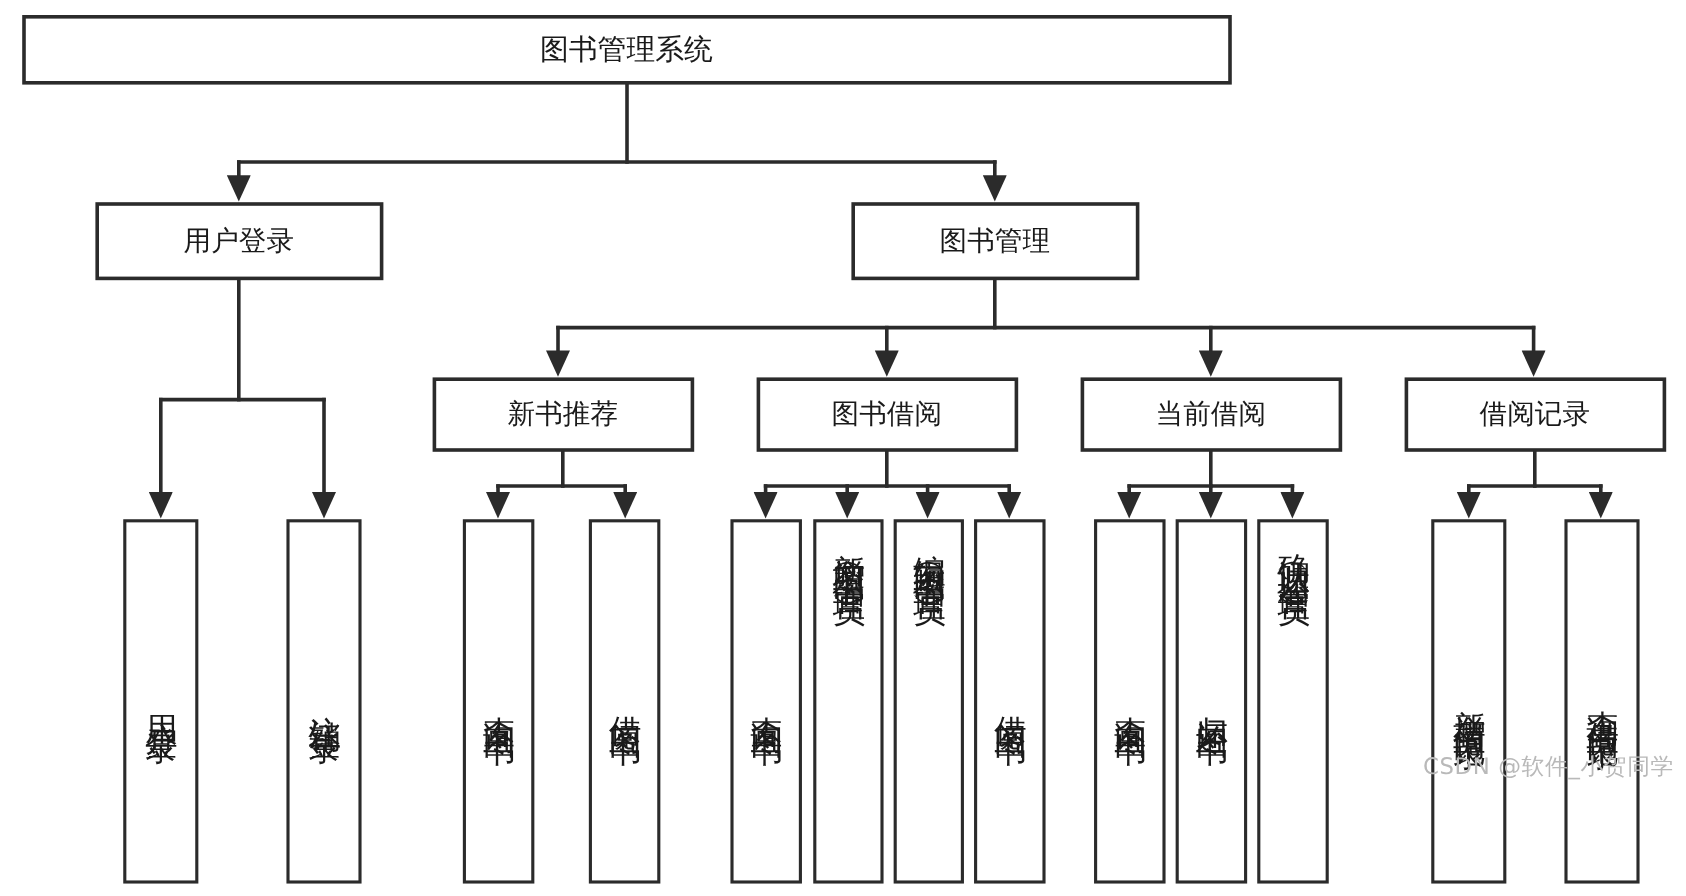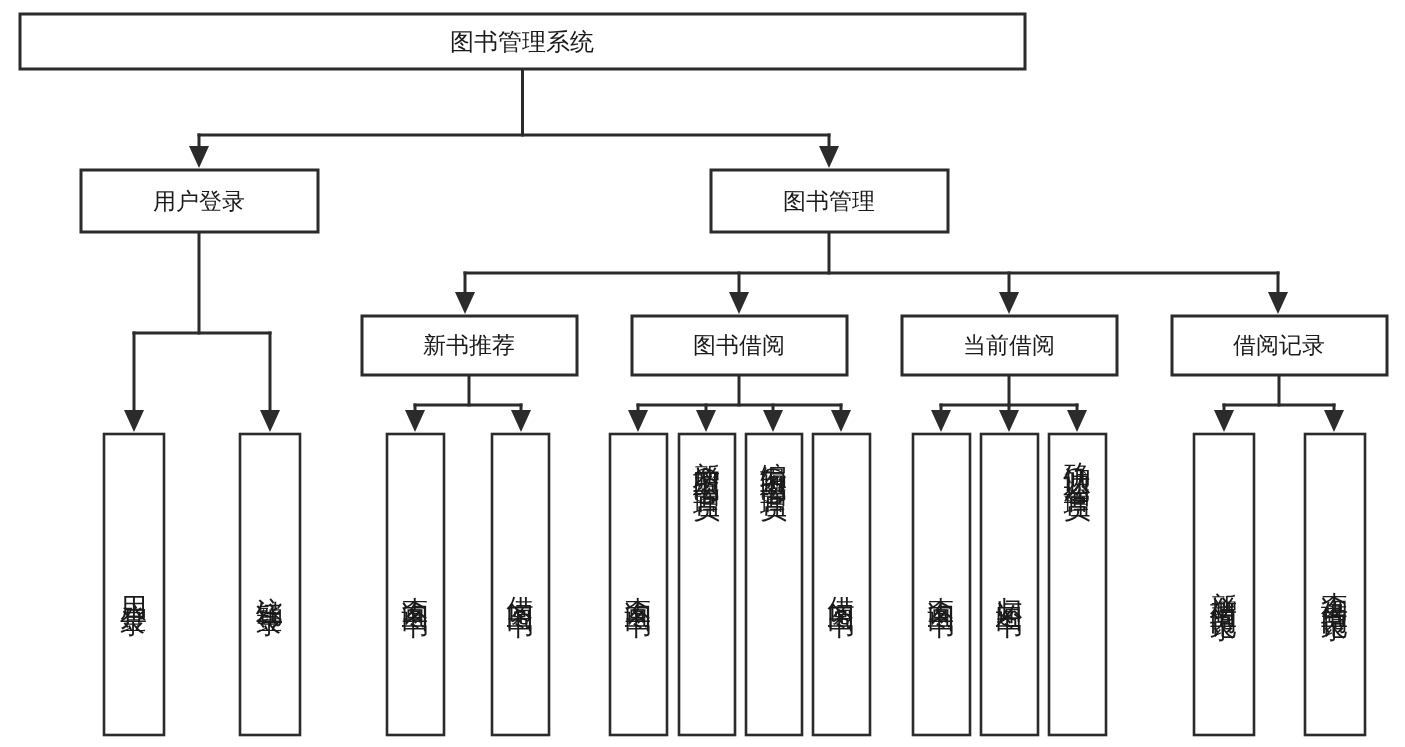--- a/index.html
+++ b/index.html
@@ -265,14 +265,15 @@
   </div>
 
   <div class="leaf-label-wrap" style="left:1194px; top:434px; width:60px; height:301px; align-items:center;">
     <span class="leaf-label">新增借阅记录</span>
   </div>
 
   <div class="leaf-label-wrap" style="left:1305px; top:434px; width:60px; height:301px; align-items:center;">
     <span class="leaf-label">查询借阅记录</span>
   </div>
 
+  <div class="watermark">CSDN @软件_小贺同学</div>
 
 </div>
 
 </body></html>

